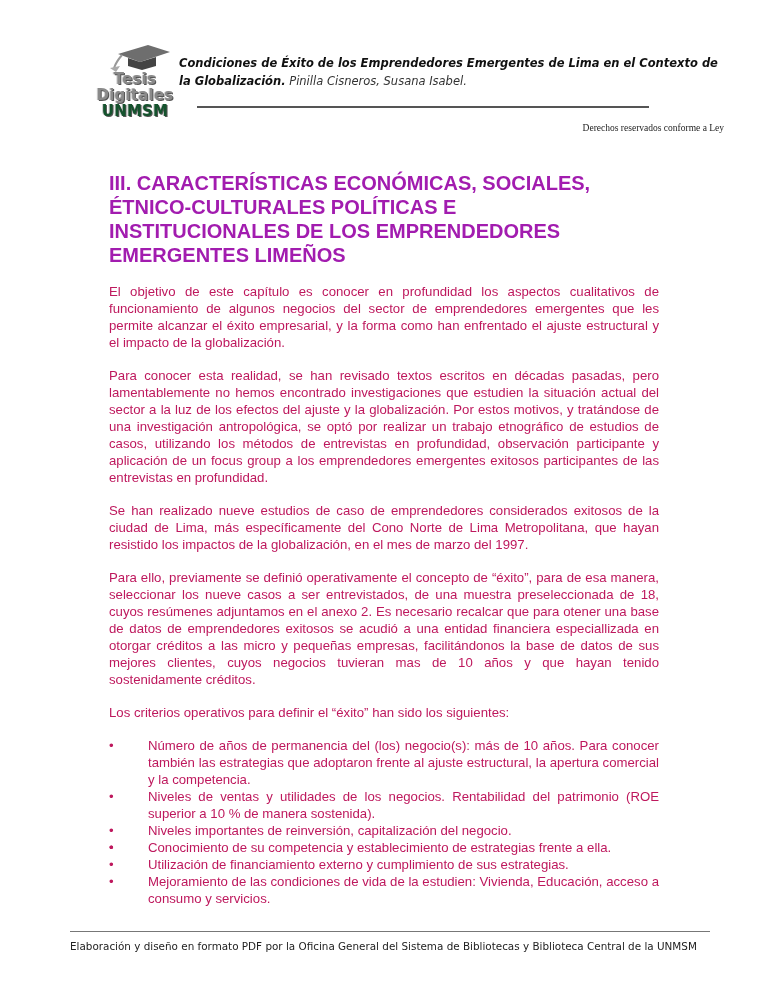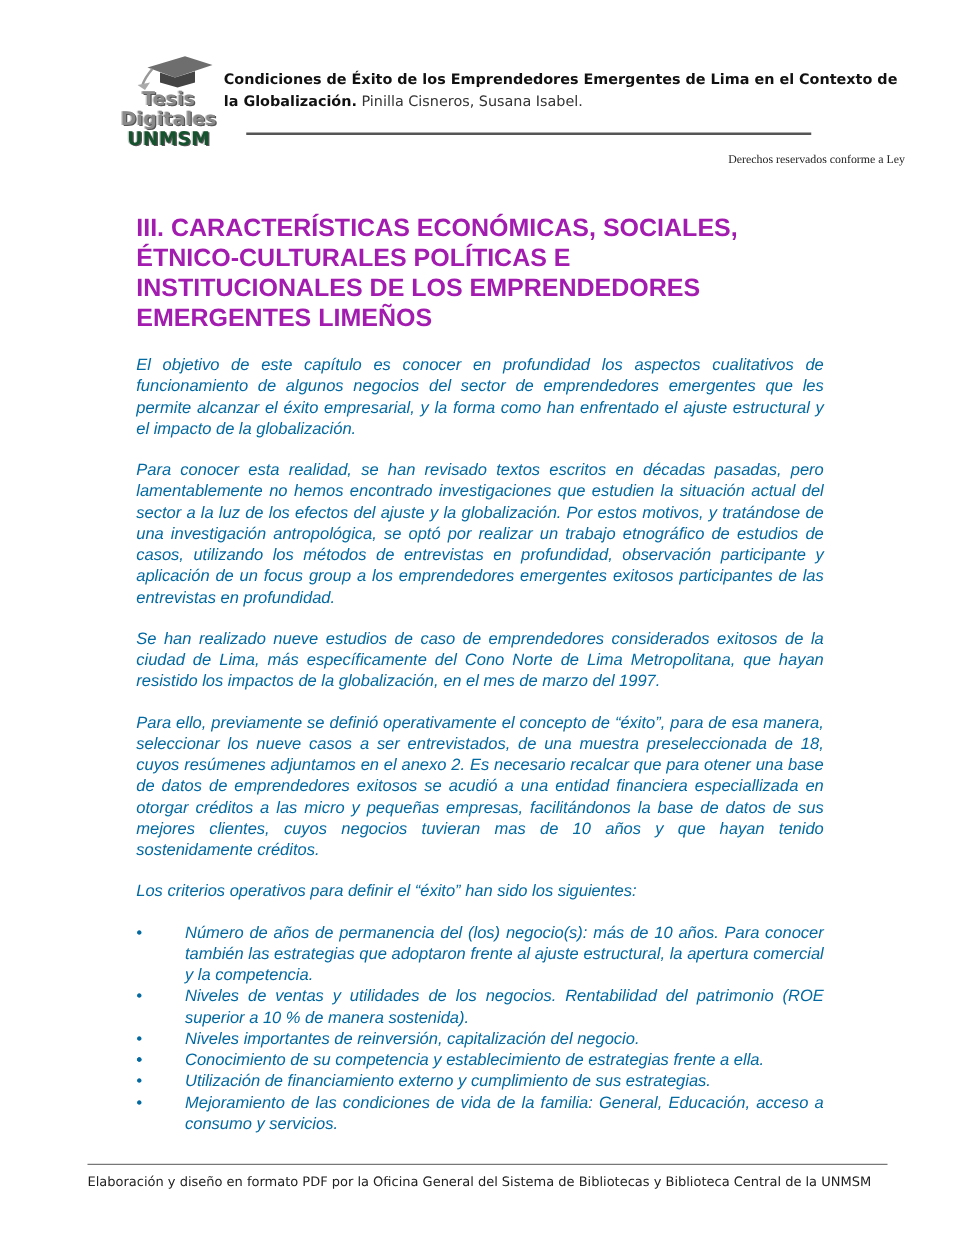--- a/index.html
+++ b/index.html
@@ -3,27 +3,27 @@
 <meta charset="utf-8">
 <style>
   html, body { margin: 0; padding: 0; background: #ffffff; }
   body { width: 768px; height: 994px; position: relative; overflow: hidden; color: #111; }
   .logo { position: absolute; left: 96px; top: 44px; width: 78px; height: 82px; }
   .logo .cap { position: absolute; left: 14px; top: 0; width: 62px; height: 30px; }
   .logo .word { position: absolute; left: 0; width: 78px; text-align: center; font-family: "DejaVu Sans", sans-serif; font-weight: bold; color: #8a8a8a; font-size: 15px; line-height: 16px; text-shadow: 1px 1px 0 #555, -1px 0 0 #ccc; letter-spacing: 0.2px; }
   .logo .w1 { top: 27px; }
   .logo .w2 { top: 43px; }
   .logo .w3 { top: 59px; color: #14532d; }
-  .header-title { position: absolute; left: 179px; top: 54px; width: 540px; font-family: "DejaVu Sans", sans-serif; font-size: 11.5px; line-height: 18px; color: #111; }
+  .header-title { position: absolute; left: 179px; top: 54px; width: 540px; font-family: "DejaVu Sans", sans-serif; font-size: 11.5px; line-height: 18px; color: #111; font-style: italic; }
   .header-title b { font-weight: bold; }
   .header-author { color: #333; }
   .header-rule { position: absolute; left: 197px; top: 106px; width: 452px; height: 2px; background: #555; }
   .rights { position: absolute; right: 44px; top: 123px; font-family: Liberation Serif, serif; font-size: 9.5px; color: #222; }
   .chapter-title { position: absolute; left: 109px; top: 171px; width: 520px; font-family: "Liberation Sans", sans-serif; font-weight: bold; font-size: 20px; line-height: 24px; color: #a21caf; margin: 0; }
-  .body { position: absolute; left: 109px; top: 283px; width: 550px; font-family: "Liberation Sans", sans-serif; font-size: 13.2px; line-height: 17px; color: #0369a1; font-style: italic; }
+  .body { position: absolute; left: 109px; top: 283px; width: 550px; font-family: "Liberation Sans", sans-serif; font-size: 13.2px; line-height: 17px; color: #be185d; }
   .body p { margin: 0 0 16px 0; text-align: justify; }
   .body ul { margin: 0; padding: 0; list-style: none; }
   .body li { position: relative; padding-left: 39px; text-align: justify; }
   .body li .bullet { position: absolute; left: 0; top: 0; }
   .footer-rule { position: absolute; left: 70px; top: 931px; width: 640px; height: 1px; background: #777; }
   .footer { position: absolute; left: 70px; top: 940px; width: 700px; font-family: "DejaVu Sans", sans-serif; font-size: 10.4px; color: #222; white-space: nowrap; }
 </style>
 </head>
 <body>
 
@@ -53,18 +53,18 @@
   <p>Se han realizado nueve estudios de caso de emprendedores considerados exitosos de la ciudad de Lima, más específicamente del Cono Norte de Lima Metropolitana, que hayan resistido los impactos de la globalización, en el mes de marzo del 1997.</p>
   <p>Para ello, previamente se definió operativamente el concepto de “éxito”, para de esa manera, seleccionar los nueve casos a ser entrevistados, de una muestra preseleccionada de 18, cuyos resúmenes adjuntamos en el anexo 2. Es necesario recalcar que para otener una base de datos de emprendedores exitosos se acudió a una entidad financiera especiallizada en otorgar créditos a las micro y pequeñas empresas, facilitándonos la base de datos de sus mejores clientes, cuyos negocios tuvieran mas de 10 años y que hayan tenido sostenidamente créditos.</p>
   <p>Los criterios operativos para definir el “éxito” han sido los siguientes:</p>
   <ul>
     <li><span class="bullet">•</span><span>Número de años de permanencia del (los) negocio(s): más de 10 años. Para conocer también las estrategias que adoptaron frente al ajuste estructural, la apertura comercial y la competencia.</span></li>
     <li><span class="bullet">•</span><span>Niveles de ventas y utilidades de los negocios. Rentabilidad del patrimonio (ROE superior a 10 % de manera sostenida).</span></li>
     <li><span class="bullet">•</span><span>Niveles importantes de reinversión, capitalización del negocio.</span></li>
     <li><span class="bullet">•</span></li>
     <li><span class="bullet">•</span><span>Conocimiento de su competencia y establecimiento de estrategias frente a ella.</span></li>
     <li><span class="bullet">•</span><span>Utilización de financiamiento externo y cumplimiento de sus estrategias.</span></li>
-    <li><span class="bullet">•</span><span>Mejoramiento de las condiciones de vida de la familia: General, Educación, acceso a consumo y servicios.</span></li>
+    <li><span class="bullet">•</span><span>Mejoramiento de las condiciones de vida de la estudien: Vivienda, Educación, acceso a consumo y servicios.</span></li>
   </ul>
 </div>
 
 <div class="footer-rule"></div>
 <div class="footer">Elaboración y diseño en formato PDF por la Oficina General del Sistema de Bibliotecas y Biblioteca Central de la UNMSM</div>
 
 </body></html>

